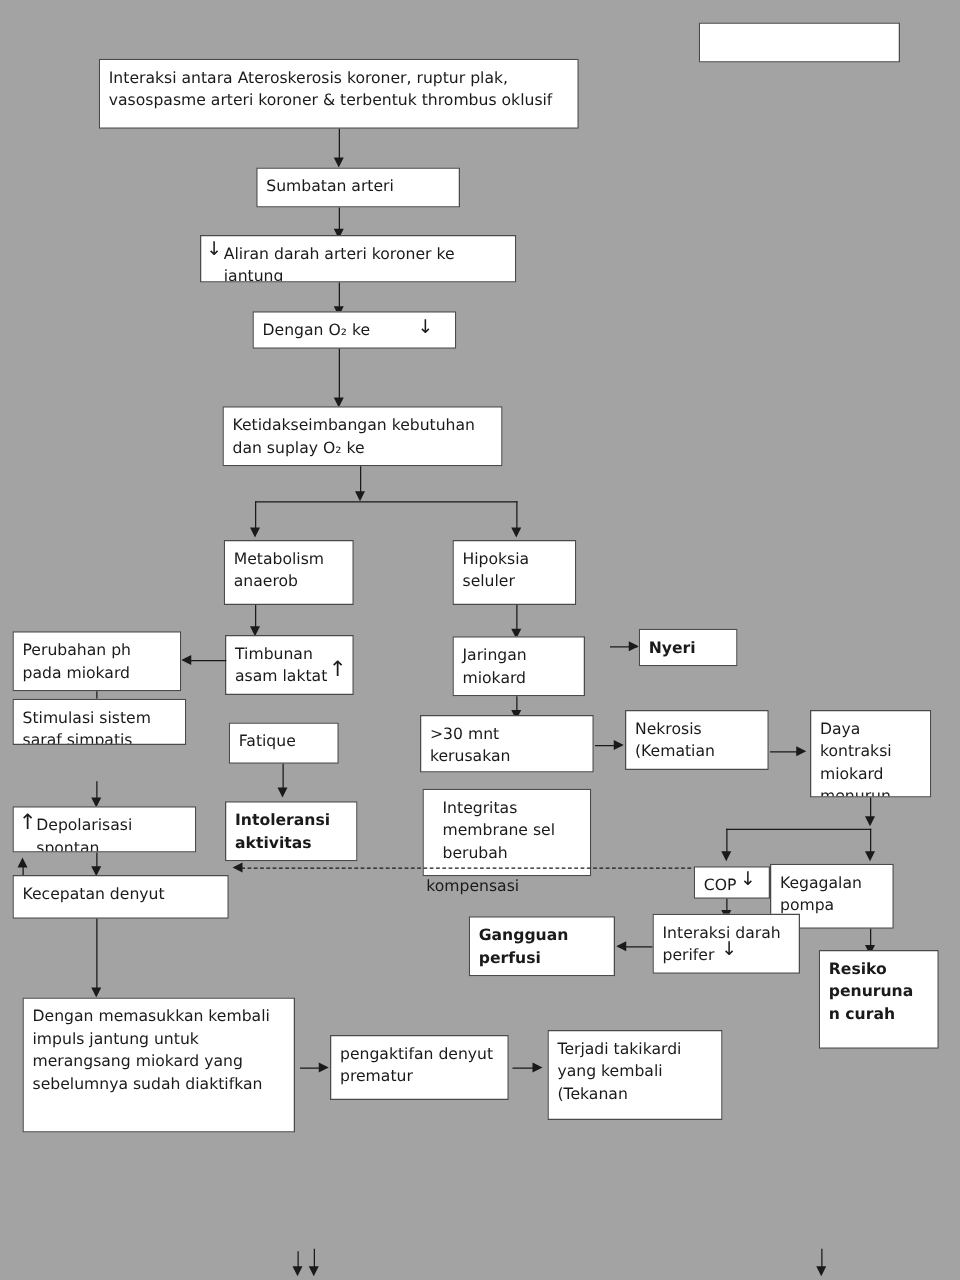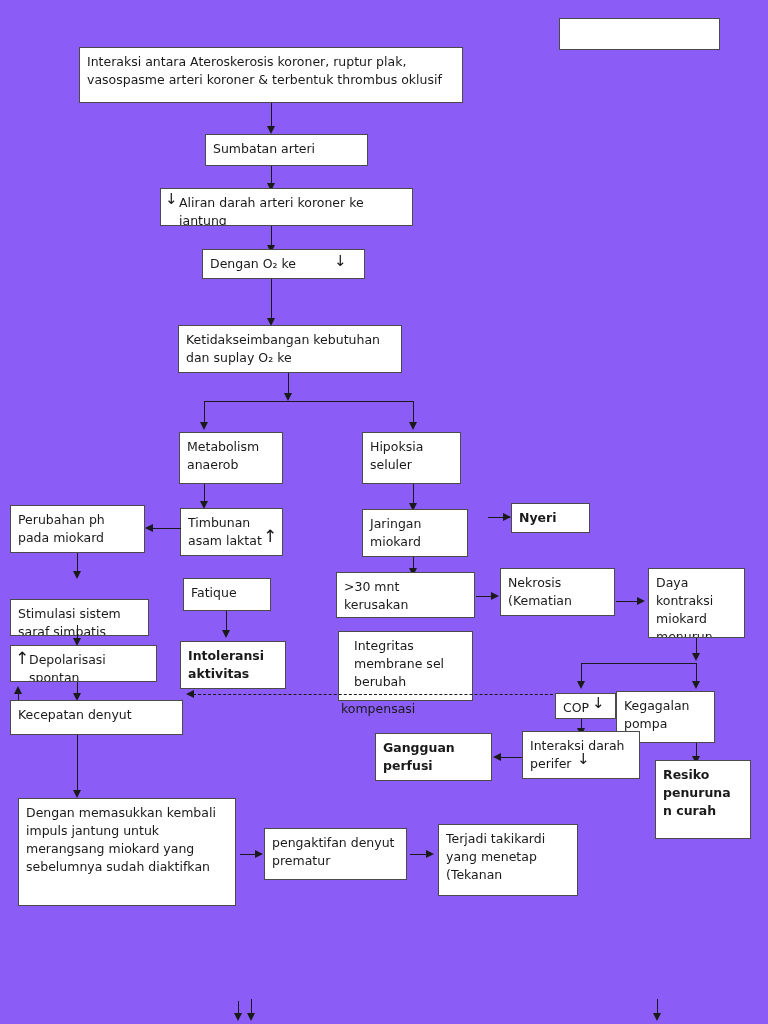--- a/index.html
+++ b/index.html
@@ -5,21 +5,21 @@
 <style>
   html, body {
     margin: 0;
     padding: 0;
     background: #ffffff;
   }
   #canvas {
     position: relative;
     width: 768px;
     height: 1024px;
-    background: #8b5cf6;
+    background: #a3a3a3;
     font-family: "DejaVu Sans", sans-serif;
     overflow: hidden;
   }
   .box {
     position: absolute;
     box-sizing: border-box;
     border: 1px solid #4a4a4a;
     background: #ffffff;
     color: #1a1a1a;
     font-size: 12.5px;
@@ -147,21 +147,21 @@
   <div class="box" style="left:362px; top:509px; width:106px; height:48px;">Jaringan miokard</div>
 
   <div class="ln h" style="left:488px; top:517px; width:22px;"></div>
   <div class="head-right" style="left:503px; top:513px;"></div>
 
   <div class="box bold" style="left:511px; top:503px; width:79px; height:30px;">Nyeri</div>
 
   <div class="ln v" style="left:413px; top:557px; height:15px;"></div>
   <div class="head-down" style="left:409px; top:568px;"></div>
 
-  <div class="box" style="left:10px; top:599px; width:139px; height:37px;">Stimulasi sistem saraf simpatis</div>
+  <div class="box" style="left:10px; top:559px; width:139px; height:37px;">Stimulasi sistem saraf simpatis</div>
 
   <div class="ln v" style="left:77px; top:625px; height:16px;"></div>
   <div class="head-down" style="left:73px; top:638px;"></div>
 
   <div class="box" style="left:183px; top:578px; width:88px; height:33px;">Fatique</div>
 
   <div class="ln v" style="left:226px; top:611px; height:22px;"></div>
   <div class="head-down" style="left:222px; top:630px;"></div>
 
   <div class="box" style="left:336px; top:572px; width:139px; height:46px;">&gt;30 mnt kerusakan</div>
@@ -230,21 +230,21 @@
   <div class="box" style="left:18px; top:798px; width:218px; height:108px;">Dengan memasukkan kembali impuls jantung untuk merangsang miokard yang sebelumnya sudah diaktifkan</div>
 
   <div class="ln h" style="left:240px; top:854px; width:19px;"></div>
   <div class="head-right" style="left:255px; top:850px;"></div>
 
   <div class="box" style="left:264px; top:828px; width:143px; height:52px;">pengaktifan denyut prematur</div>
 
   <div class="ln h" style="left:410px; top:854px; width:20px;"></div>
   <div class="head-right" style="left:426px; top:850px;"></div>
 
-  <div class="box" style="left:438px; top:824px; width:140px; height:72px;">Terjadi takikardi yang menetap (Tekanan</div>
+  <div class="box" style="left:438px; top:824px; width:140px; height:72px;">Terjadi takikardi yang kembali (Tekanan</div>
 
   <div class="ln v" style="left:238px; top:1001px; height:15px;"></div>
   <div class="head-down" style="left:234px; top:1013px;"></div>
 
   <div class="ln v" style="left:251px; top:999px; height:17px;"></div>
   <div class="head-down" style="left:247px; top:1013px;"></div>
 
   <div class="ln v" style="left:657px; top:999px; height:17px;"></div>
   <div class="head-down" style="left:653px; top:1013px;"></div>
 

